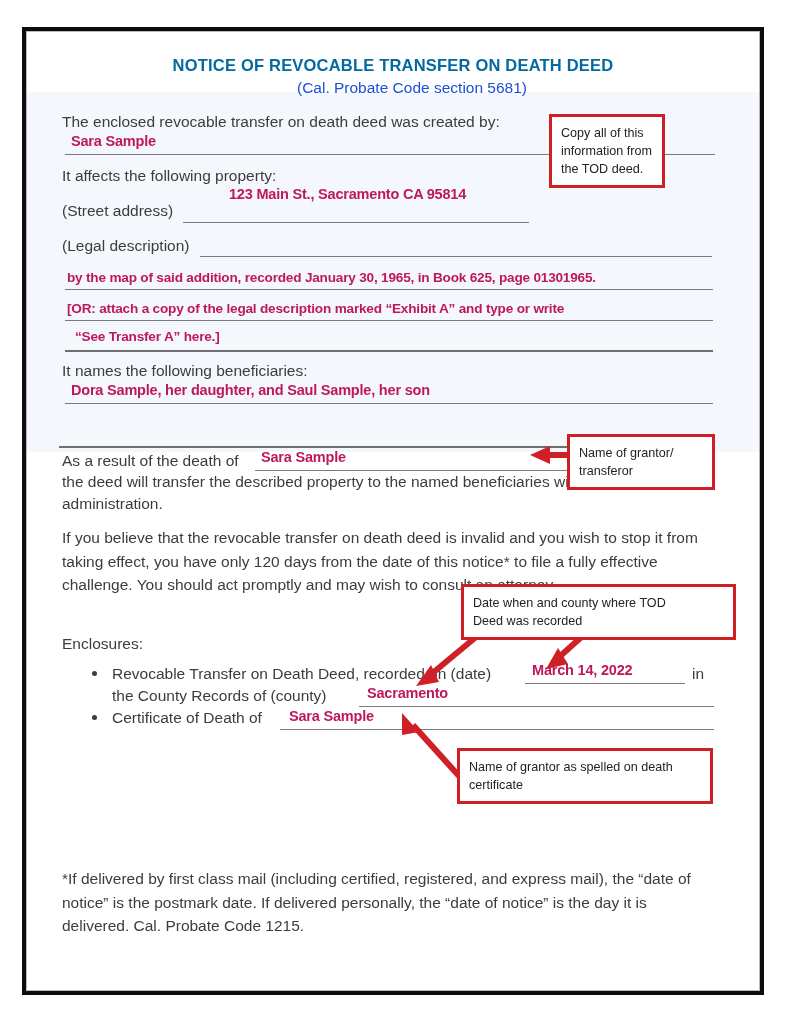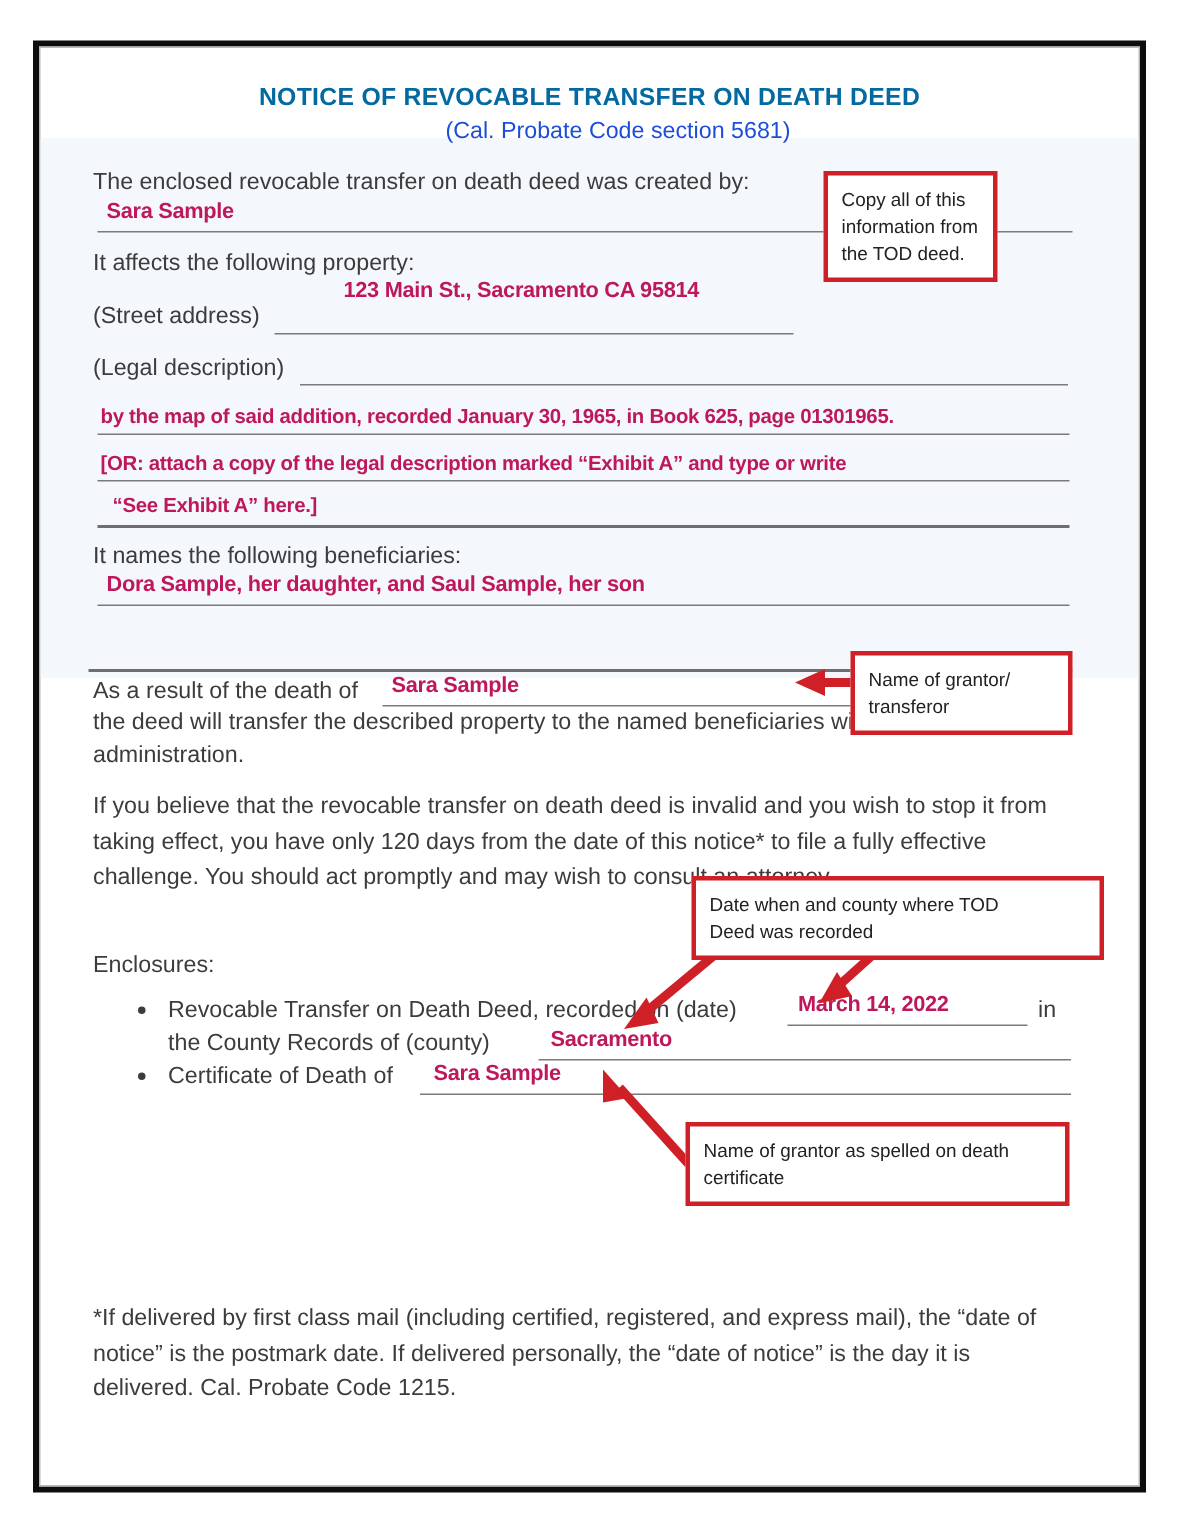--- a/index.html
+++ b/index.html
@@ -161,21 +161,21 @@
 
     <div class="doc-text" style="left:35px; top:203px;">(Legal description)</div>
     <div class="rule" style="left:173px; top:224px; width:512px;"></div>
 
     <div class="fill fill-sm" style="position:absolute; left:40px; top:238px;">by the map of said addition, recorded January 30, 1965, in Book 625, page 01301965.</div>
     <div class="rule" style="left:38px; top:257px; width:648px;"></div>
 
     <div class="fill fill-sm" style="position:absolute; left:40px; top:269px;">[OR: attach a copy of the legal description marked “Exhibit A” and type or write</div>
     <div class="rule" style="left:38px; top:288px; width:648px;"></div>
 
-    <div class="fill fill-sm" style="position:absolute; left:48px; top:297px;">“See Exhibit A” here.]</div>
+    <div class="fill fill-sm" style="position:absolute; left:48px; top:297px;">“See Transfer A” here.]</div>
     <div class="rule-thick" style="left:38px; top:318px; width:648px;"></div>
 
     <div class="doc-text" style="left:35px; top:328px;">It names the following beneficiaries:</div>
     <div class="fill" style="position:absolute; left:44px; top:350px;">Dora Sample, her daughter, and Saul Sample, her son</div>
     <div class="rule" style="left:38px; top:371px; width:648px;"></div>
 
     <div class="rule-thick" style="left:32px; top:414px; width:656px; background:#6e6e6e;"></div>
 
     <div class="doc-text" style="left:35px; top:418px;">As a result of the death of</div>
     <div class="fill" style="position:absolute; left:234px; top:417px;">Sara Sample</div>

